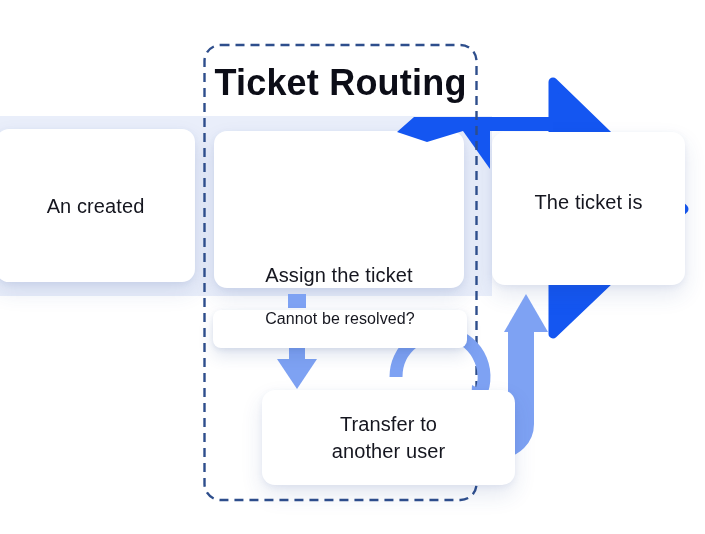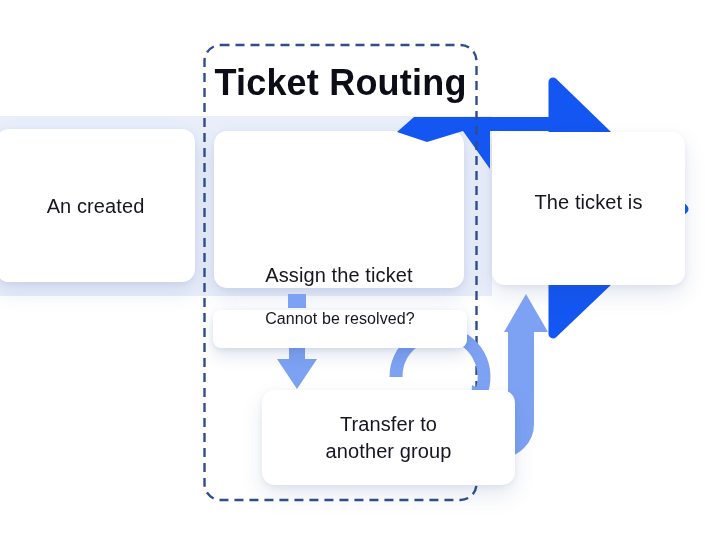--- a/index.html
+++ b/index.html
@@ -109,17 +109,17 @@
     </g>
   </svg>
 
   <div class="q-label z7">
     <span>Cannot be resolved?</span>
   </div>
 
   <div class="card card-transfer z7">
     <div class="txt">
       <span class="ln">Transfer to</span>
-      <span class="ln">another group</span>
+      <span class="ln">another user</span>
     </div>
   </div>
 
 </div>
 
 </body></html>

